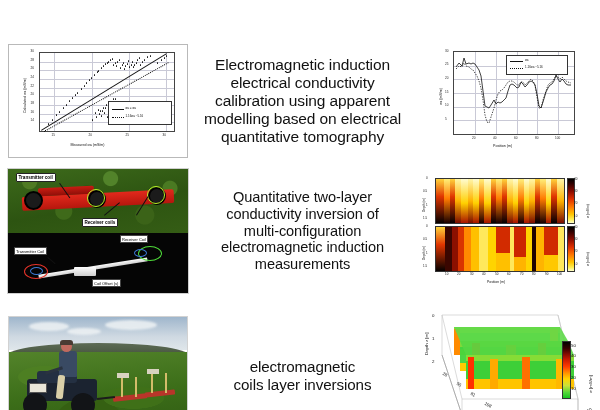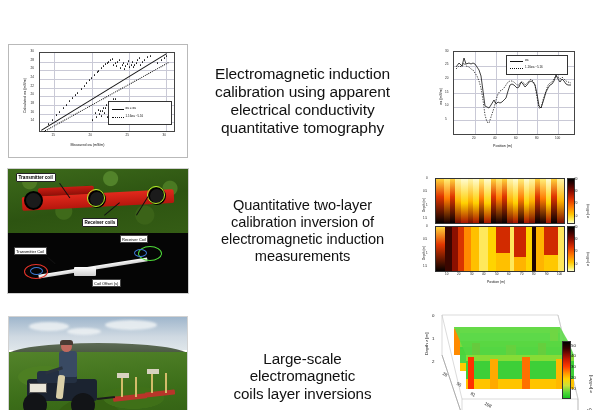--- a/index.html
+++ b/index.html
@@ -241,22 +241,23 @@
         <div class="tick" style="left:154px;top:88px;">30</div>
 
         <div class="axtitle" style="left:62px;top:98px;">Measured σa (mS/m)</div>
         <div class="axtitle rot" style="left:14px;top:68px;">Calculated σa (mS/m)</div>
       </div>
     </div>
 
     <div class="cell-mid">
       <div class="caption">
         <div>Electromagnetic induction</div>
+        <div>electrical conductivity</div>
         <div>calibration using apparent</div>
-        <div>electrical conductivity</div>
+        <div>modelling based on electrical</div>
         <div>quantitative tomography</div>
       </div>
     </div>
 
     <div class="cell-right">
       <div class="fig profile">
         <div class="plotbox" style="left:24px;top:6px;width:120px;height:82px;">
           <div class="gridline h" style="top:13.6px;"></div>
           <div class="gridline h" style="top:27.3px;"></div>
           <div class="gridline h" style="top:41px;"></div>
@@ -332,21 +333,22 @@
           <div class="dlbl" style="left:6px;top:14px;">Transmitter Coil</div>
           <div class="dlbl" style="left:112px;top:2px;">Receiver Coil</div>
           <div class="dlbl" style="left:84px;top:46px;">Coil Offset (s)</div>
         </div>
       </div>
     </div>
 
     <div class="cell-mid">
       <div class="caption c2">
         <div>Quantitative two-layer</div>
-        <div>calibration inversion of</div>
+        <div>conductivity inversion of</div>
+        <div>multi-configuration</div>
         <div>electromagnetic induction</div>
         <div>measurements</div>
       </div>
     </div>
 
     <div class="cell-right">
       <div class="heatwrap">
 
         <div class="heatpanel" style="left:14px;top:8px;width:128px;height:44px;">
           <svg width="128" height="44" style="position:absolute;left:0;top:0;">
@@ -490,21 +492,20 @@
         <div class="sled-leg" style="left:142px;top:56px;width:2px;height:20px;"></div>
         <div class="sled-leg" style="left:156px;top:56px;width:2px;height:20px;"></div>
         <div style="position:absolute;left:108px;top:56px;width:12px;height:5px;background:#d8d2c0;"></div>
         <div style="position:absolute;left:138px;top:52px;width:12px;height:5px;background:#d8d2c0;"></div>
         <div style="position:absolute;left:88px;top:80px;width:18px;height:1.5px;background:#1c1c1c;transform:rotate(-7deg);"></div>
       </div>
     </div>
 
     <div class="cell-mid">
       <div class="caption c3">
-        <div>Large-scale</div>
         <div>electromagnetic</div>
         <div>coils layer inversions</div>
       </div>
     </div>
 
     <div class="cell-right">
       <div class="plot3d">
 
         <svg width="192" height="146" style="position:absolute;left:0;top:0;">
 

